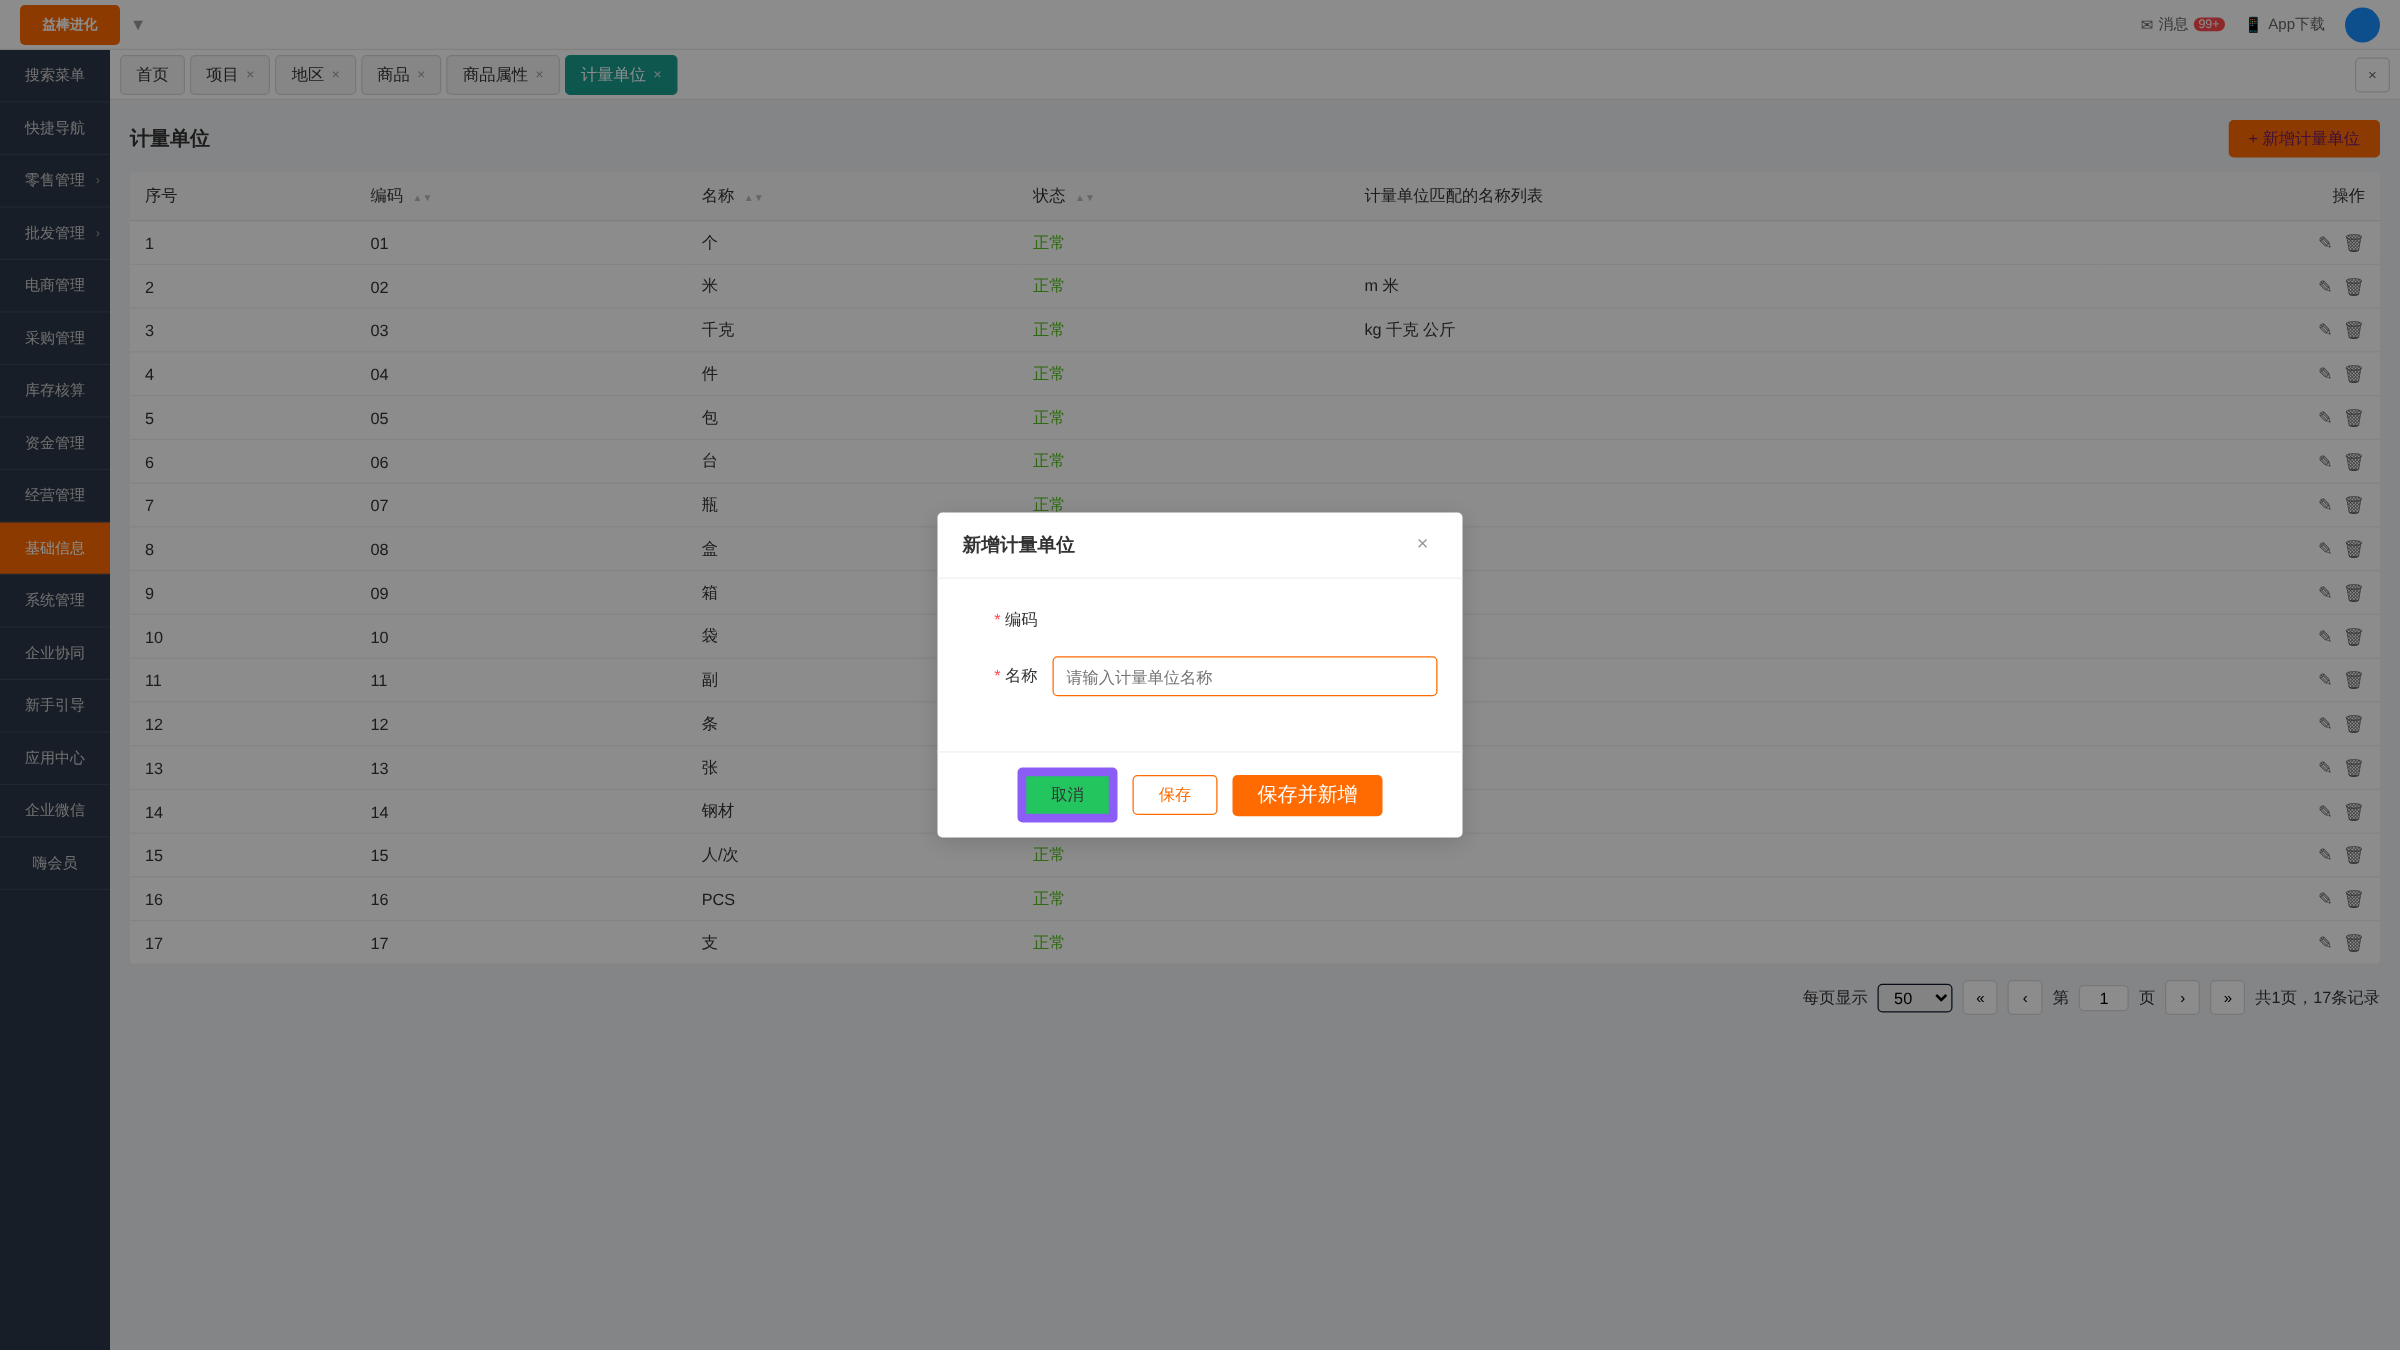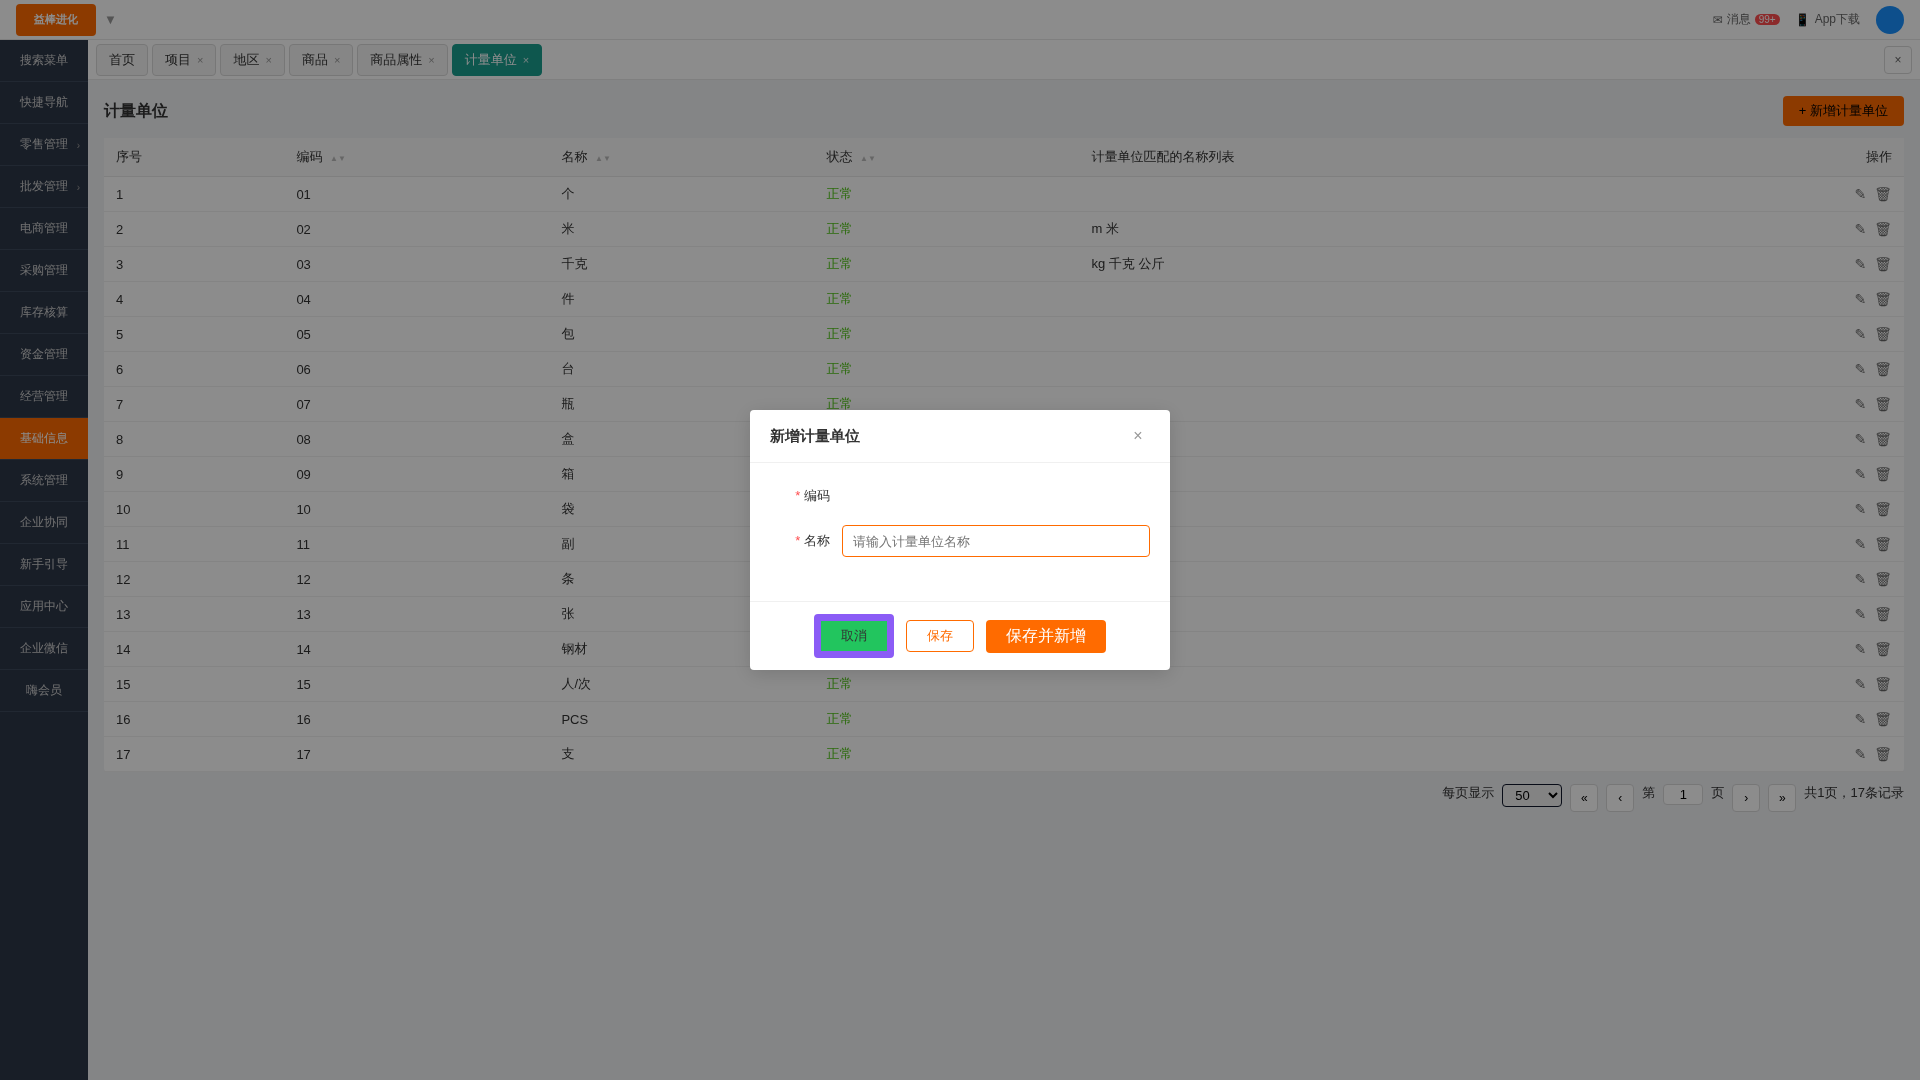--- a/index.html
+++ b/index.html
@@ -156,21 +156,21 @@
       justify-content: space-between;
       margin-bottom: 12px;
     }
     .page-title {
       font-size: 16px;
       font-weight: bold;
       color: #333;
     }
     .add-btn {
       background: #ff6b00;
-      color: #000000;
+      color: #701a75;
       border: none;
       border-radius: 4px;
       padding: 6px 16px;
       cursor: pointer;
       font-size: 13px;
     }
 
     
     .data-table {
       background: #fff;
@@ -208,21 +208,21 @@
     }
     .edit-icon, .delete-icon {
       cursor: pointer;
       color: #666;
       font-size: 14px;
     }
 
     
     .pagination-bar {
       display: flex;
-      align-items: flex-start;
+      align-items: center;
       justify-content: flex-end;
       padding: 12px 0;
       gap: 8px;
       font-size: 13px;
     }
     .pagination-select {
       border: 1px solid #0f172a;
       border-radius: 4px;
       padding: 2px 8px;
       font-size: 13px;

